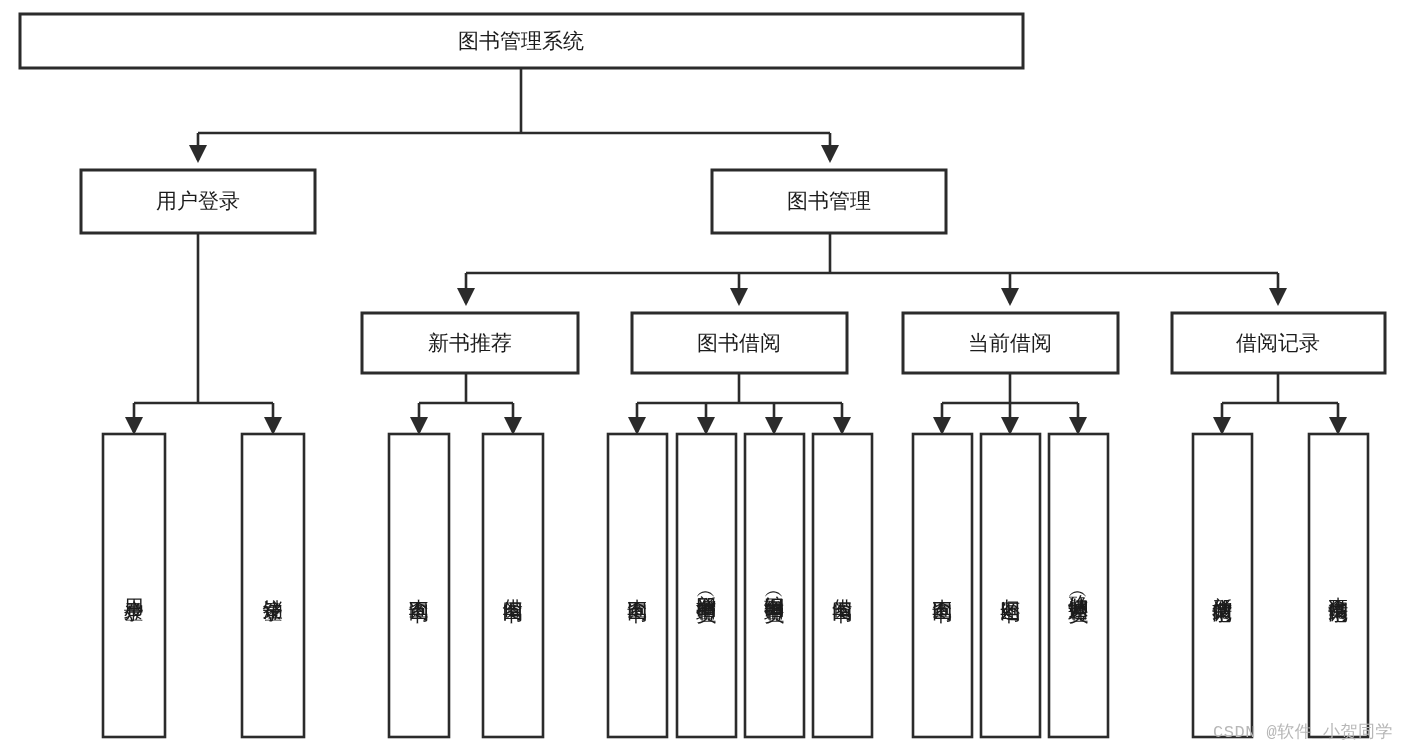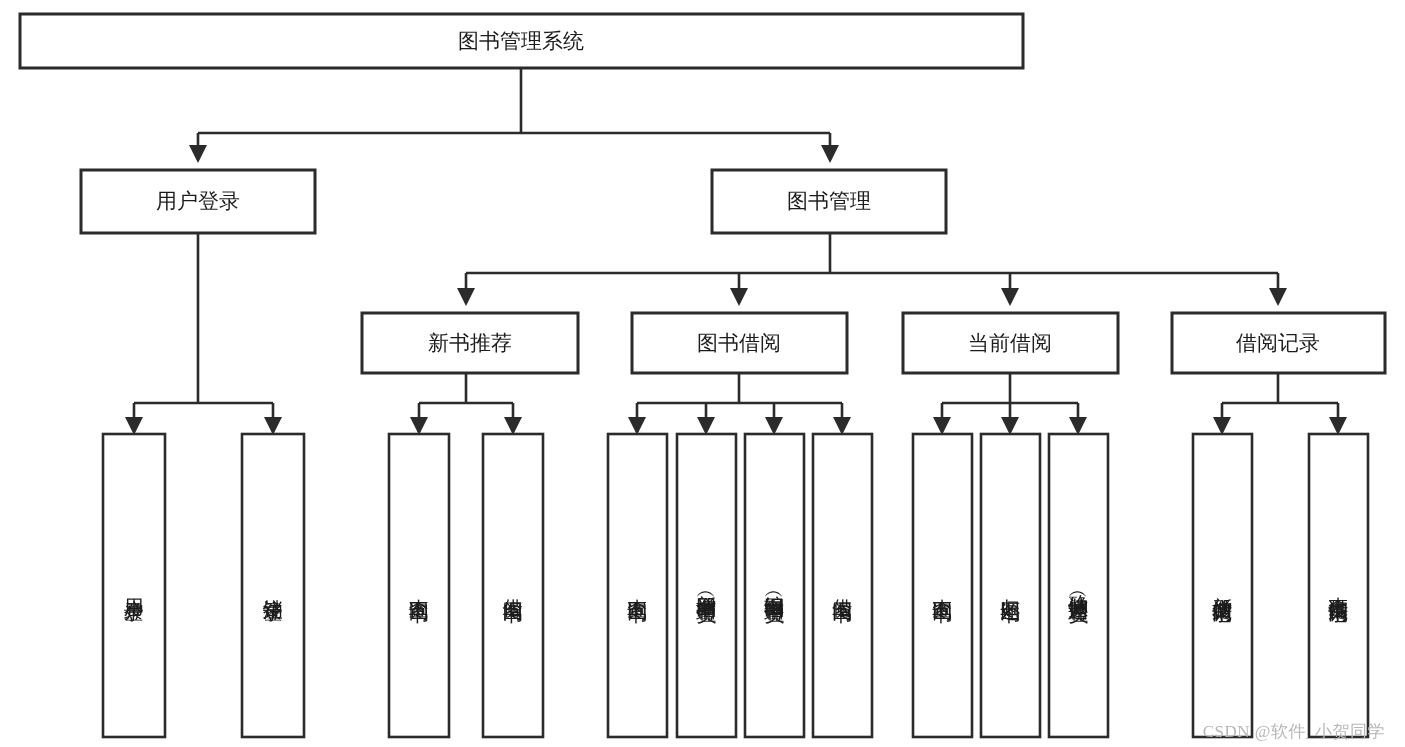--- a/index.html
+++ b/index.html
@@ -64,23 +64,23 @@
     text-orientation: upright;
     font-family: "DejaVu Sans", "Liberation Sans", sans-serif;
     font-size: 20px;
     line-height: 1.12;
     letter-spacing: 1.5px;
     color: #1c1c1c;
     white-space: nowrap;
   }
   .watermark {
     position: absolute;
-    right: 20px;
+    right: 12px;
     bottom: 4px;
-    font-family: Liberation Serif, serif;
+    font-family: Liberation Mono, monospace;
     font-size: 17px;
     color: #b7b7b7;
     letter-spacing: 0.5px;
     white-space: nowrap;
   }
 </style>
 </head>
 <body>
 
 <div id="diagram-root">

